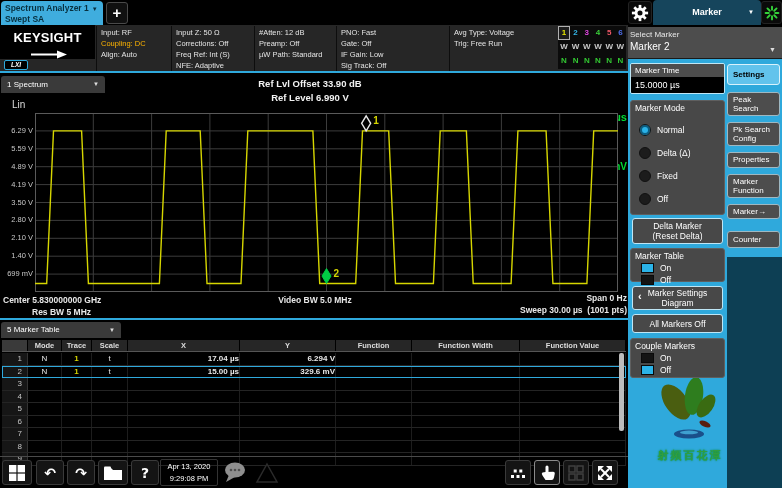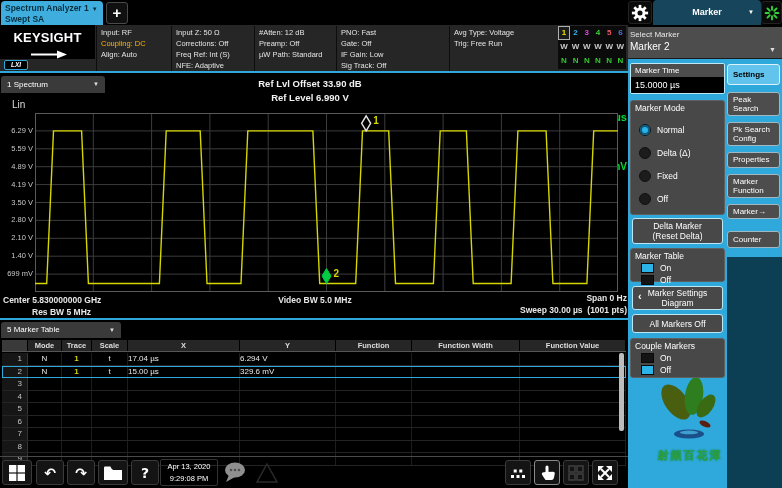--- a/index.html
+++ b/index.html
@@ -56,21 +56,21 @@
   .tgrid{display:grid;grid-template-columns:26px 34px 30px 36px 112px 96px 76px 108px 1fr;}
   .thead{left:2px;top:340px;width:624px;height:12px;background:#262626;border-bottom:1px solid #555;}
   .thead>div{font-size:7.5px;font-weight:bold;color:#ddd;text-align:center;line-height:12px;border-right:1px solid #000;overflow:hidden;}
   .thead>div:first-child{background:#3a3a3a;}
   .tbody{left:2px;top:353px;width:624px;}
   .trow{height:11.5px;border-bottom:1px solid #242424;}
   .trow>div{font-size:8px;color:#e8e8e8;line-height:11px;border-right:1px solid #1d1d1d;overflow:hidden;white-space:nowrap;}
   .trow .num{color:#c4c4c4;text-align:right;padding-right:5px;background:#161616;border-right:1px solid #333;}
   .trow .ctr{text-align:center;}
   .trow .trc{color:#d6d600;text-align:center;font-weight:bold;}
-  .trow .rt{padding-right:10px;}
+  .trow .rt{text-align:right;font-weight:bold;}
   .trow.sel{outline:1px solid #2fa9dc;outline-offset:-1px;}
   .scrollbar{left:619px;top:353px;width:5px;height:78px;background:#bcbcbc;border-radius:2px;}
 
   
   .tb-sep{left:0;top:456px;width:628px;height:1px;background:#4a4a4a;}
   .tbtn{position:absolute;top:460px;height:25px;background:#141414;border:1px solid #3a3a3a;border-radius:3px;
         display:flex;align-items:center;justify-content:center;padding:0;}
   .glyph{color:#fff;font-family:"DejaVu Sans",sans-serif;font-size:14px;font-weight:bold;line-height:1;}
   .datebox{left:160px;top:459px;width:58px;height:27px;border:1px solid #333;border-radius:2px;
            text-align:center;font-size:7.5px;line-height:12px;color:#fff;padding-top:1px;}

